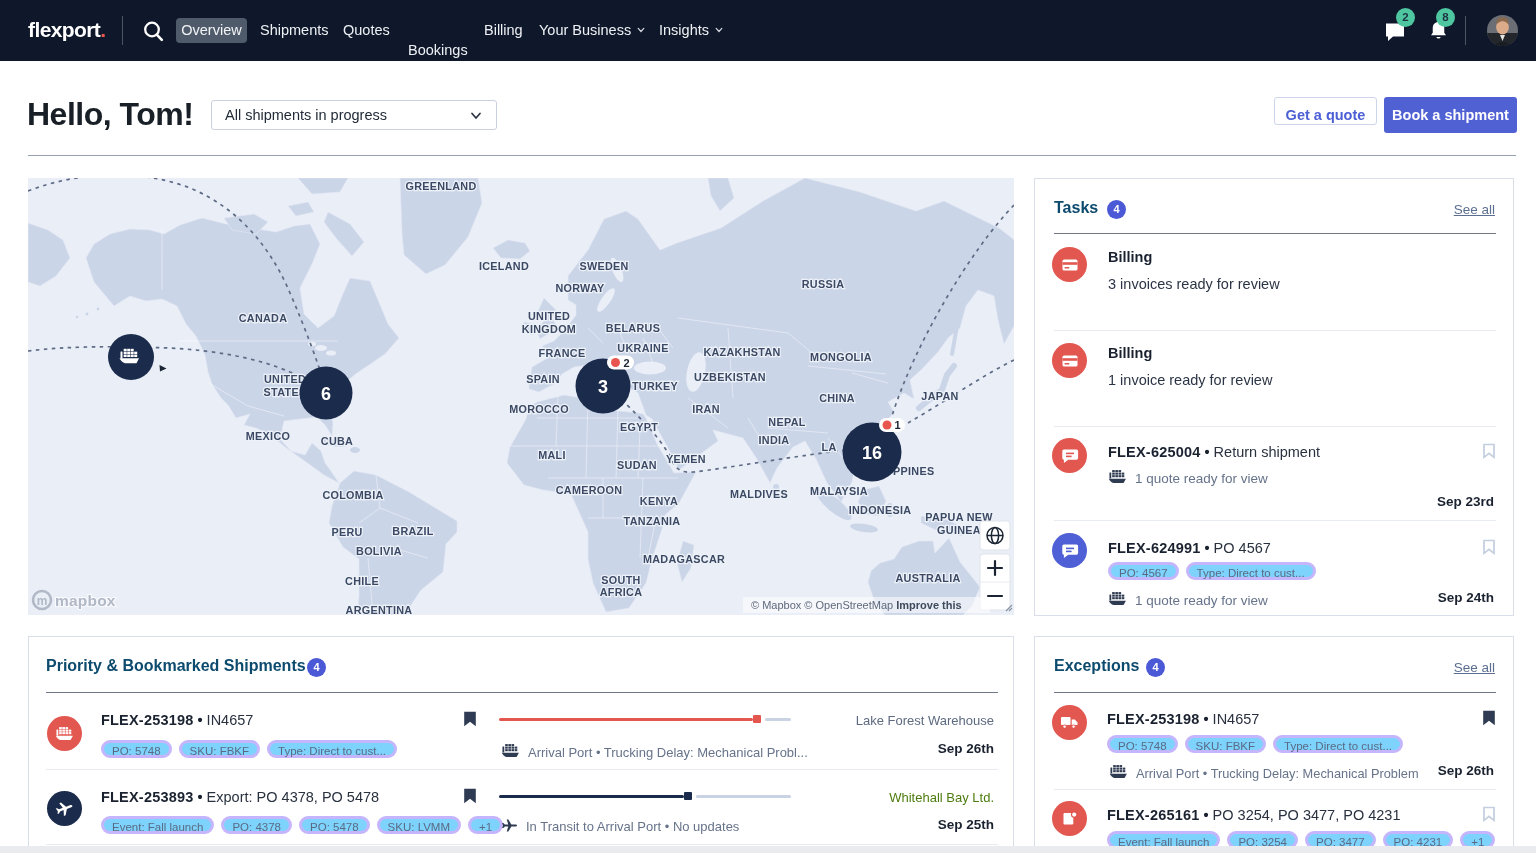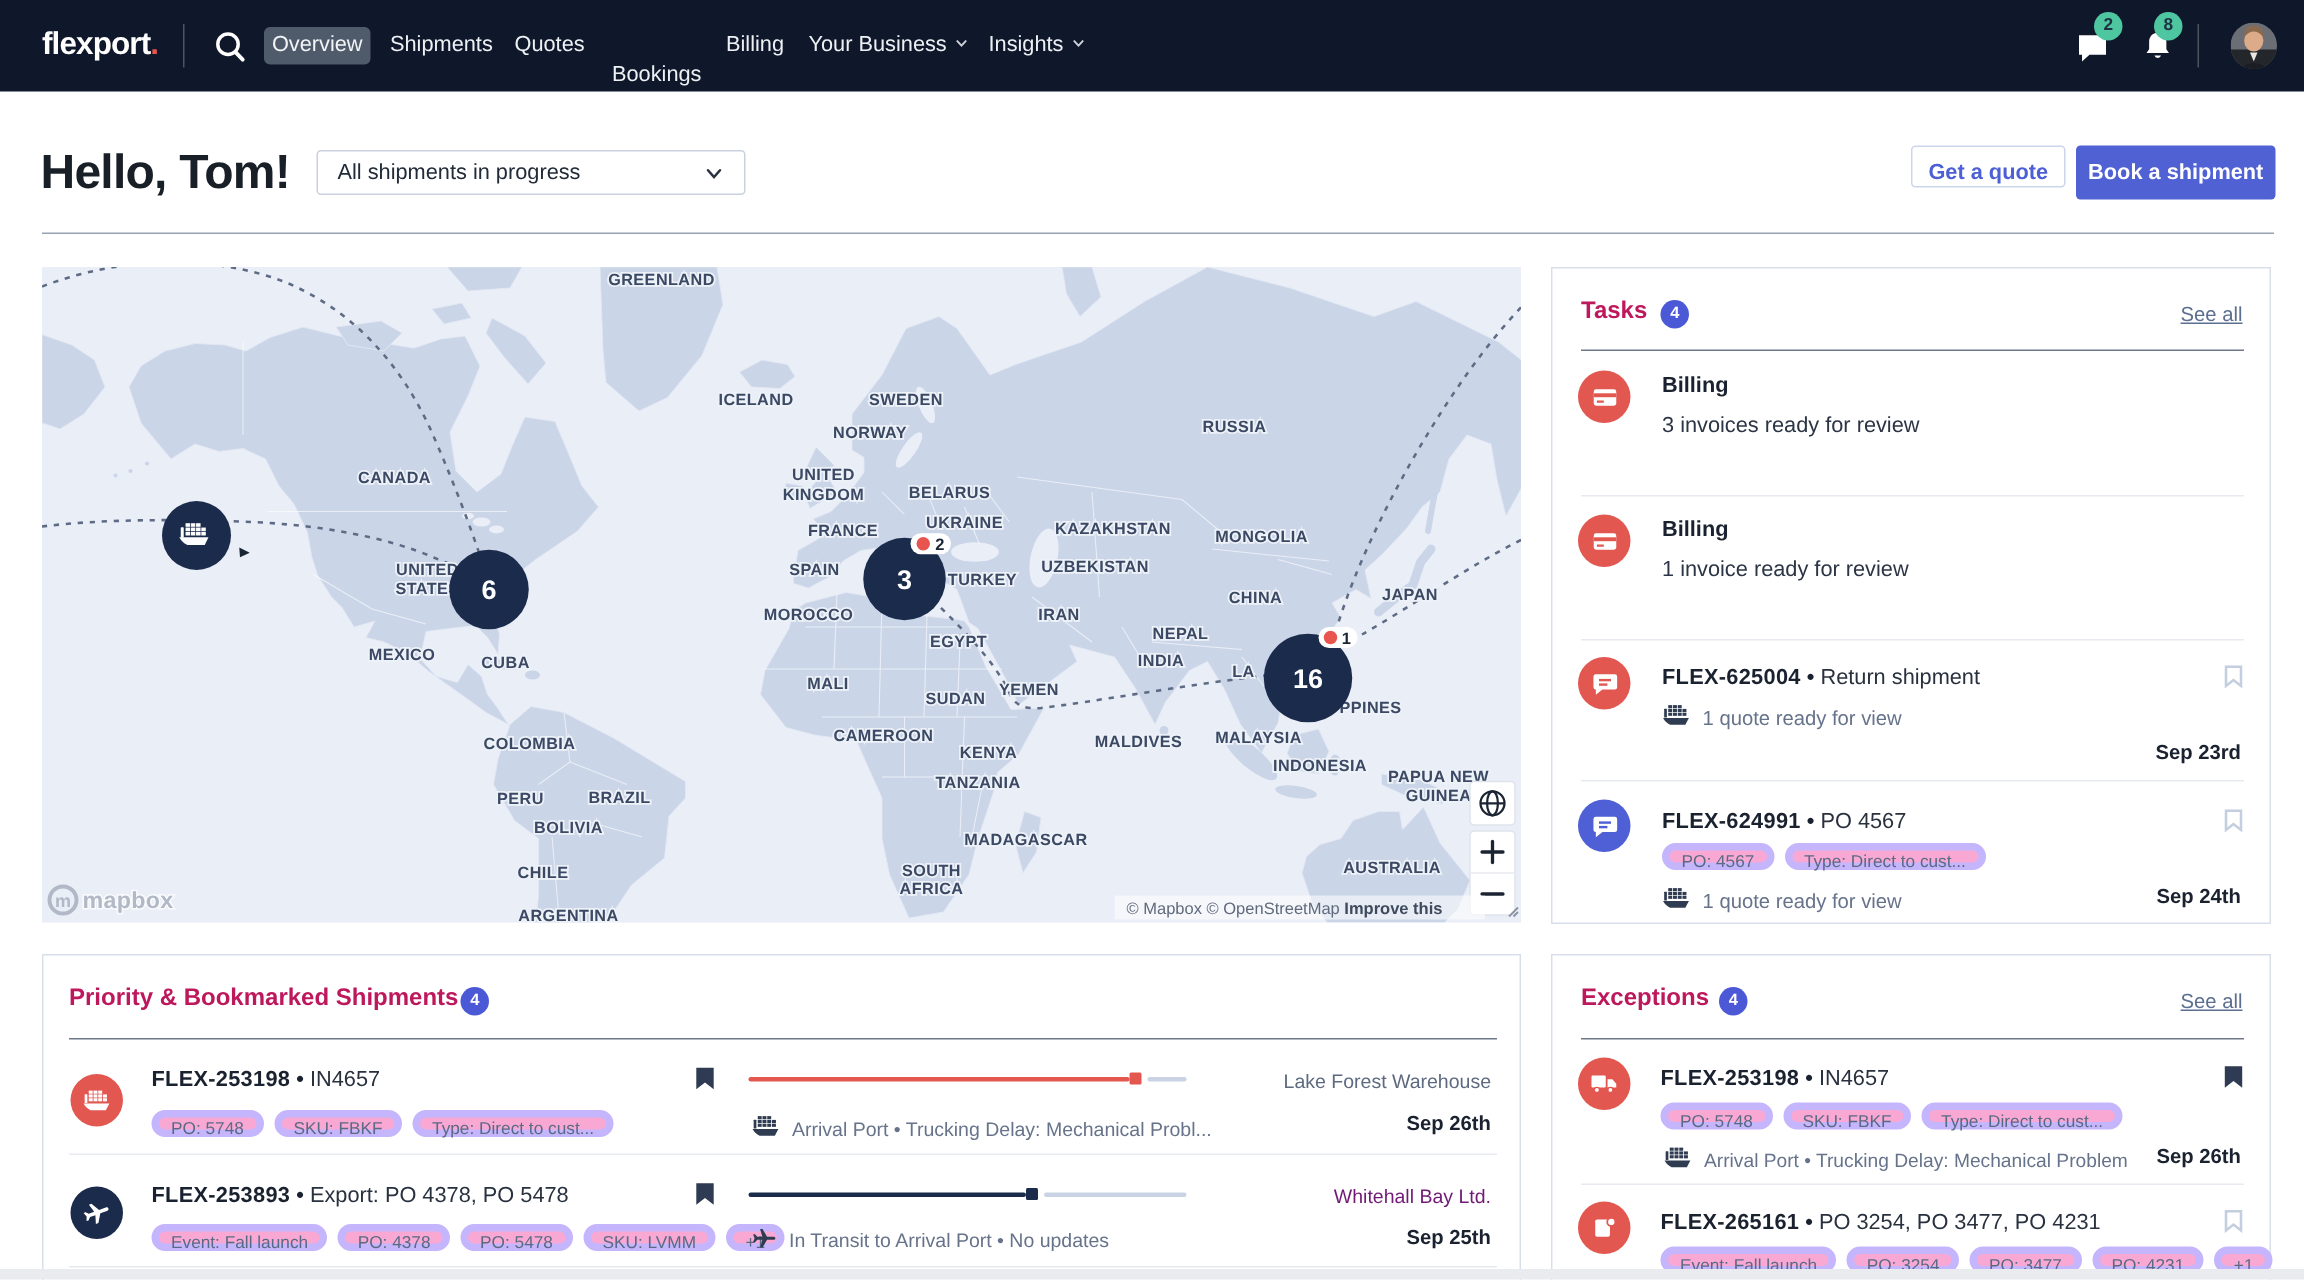--- a/index.html
+++ b/index.html
@@ -25,38 +25,38 @@
 #selbox svg { position:absolute; right:14px; top:9px; }
 #btn-quote { position:absolute; left:1274px; top:97px; width:103px; height:28px; border:1px solid #ccd5ec; border-radius:3px; background:#fff; color:#4c5fd4; font-size:14.5px; font-weight:bold; text-align:center; line-height:34px; }
 #btn-book { position:absolute; left:1384px; top:97px; width:133px; height:36px; border-radius:3px; background:#5061d4; color:#fff; font-size:14.5px; font-weight:bold; text-align:center; line-height:36px; }
 #hr1 { position:absolute; left:28px; top:155px; width:1488px; height:1px; background:#98a1b1; }
 
 .card { position:absolute; background:#fff; border:1px solid #d9dfe8; border-radius:0; }
 #mapcard { left:28px; top:178px; width:986px; height:437px; border:none; background:#eaeef7; overflow:hidden; }
 #tasks { left:1034px; top:178px; width:480px; height:438px; }
 #priority { left:28px; top:636px; width:986px; height:300px; }
 #exceptions { left:1034px; top:636px; width:480px; height:300px; }
-.ptitle { position:absolute; font-size:16px; font-weight:bold; color:#be185d; }
+.ptitle { position:absolute; font-size:16px; font-weight:bold; color:#0c4a6e; }
 .bluebadge { position:absolute; width:19px; height:19px; border-radius:50%; background:#4b59d6; color:#fff; font-size:11px; font-weight:bold; text-align:center; line-height:19px; }
 .seeall { position:absolute; font-size:13.5px; color:#5c6f91; text-decoration:underline; }
 .hdivider { position:absolute; height:1px; background:#6e7888; }
 .rdivider { position:absolute; height:1px; background:#e7eaf0; }
 .iconcircle { position:absolute; width:35px; height:35px; border-radius:50%; display:flex; align-items:center; justify-content:center; }
 .red { background:#e25750; }
 .navy { background:#1b2b4b; }
 .indigo { background:#4f5fd5; }
 .rowtitle { position:absolute; font-size:14.5px; color:#29313f; white-space:nowrap; }
 .rowtitle b { color:#1a2230; letter-spacing:0.2px; }
 .rowtitle .bullet { color:#1a2230; font-weight:bold; }
 .rowsub { position:absolute; font-size:14.5px; color:#2c3545; }
 .graysub { position:absolute; font-size:13.5px; color:#66738a; white-space:nowrap; }
 .graysub svg { vertical-align:-3px; margin-right:8px; }
 .datetx { position:absolute; font-size:13.5px; font-weight:bold; color:#1a2230; }
 .tagrow { position:absolute; display:flex; gap:7px; }
-.tag { height:18px; line-height:16px; border:5px solid #c4b5fd; border-radius:9px; padding:0 8px; font-size:11.5px; color:#5a6a84; white-space:nowrap; background:#f9a8d4; }
+.tag { height:18px; line-height:16px; border:3px solid #c4b5fd; border-radius:9px; padding:0 8px; font-size:11.5px; color:#5a6a84; white-space:nowrap; background:#7dd3fc; }
 .bmark { position:absolute; }
 .pbar { position:absolute; height:3px; border-radius:2px; }
 </style>
 </head>
 <body>
 
 <div id="nav">
   <span id="logo">flexport<span class="dot">.</span></span>
   <div class="vdiv"></div>
   <svg id="searchic" width="22" height="22" viewBox="0 0 22 22">
@@ -488,21 +488,21 @@
         </g>
       </svg>
     </div>
 <div class="rowtitle" style="left:72px;top:152px;"><b>FLEX‑253893</b> <span class="bullet">•</span> Export: PO 4378, PO 5478</div>
 <span class="bmark" style="left:434px;top:151px;"><svg width="14" height="16" viewBox="0 0 14 16">
         <path d="M1.2,0.8 h11.6 v14.4 l-5.8,-4.5 l-5.8,4.5 Z" fill="#2e3b52"></path>
       </svg></span>
 <div class="pbar" style="left:470px;top:158px;width:185px;background:#1b2b4b;"></div>
 <div class="pbar" style="left:655px;top:154.5px;width:8px;height:8px;background:#1b2b4b;border-radius:1px;"></div>
 <div class="pbar" style="left:667px;top:158px;width:95px;background:#c9d3e4;"></div>
-<div class="graysub" style="right:19px;top:153px;font-size:13px;color:#701a75;">Whitehall Bay Ltd.</div>
+<div class="graysub" style="right:19px;top:153px;font-size:13px;color:#4d7c0f;">Whitehall Bay Ltd.</div>
 <div class="tagrow" style="left:72px;top:179px;">
       <span class="tag">Event: Fall launch</span>
       <span class="tag">PO: 4378</span>
       <span class="tag">PO: 5478</span>
       <span class="tag">SKU: LVMM</span>
       <span class="tag">+1</span>
     </div>
 <div class="graysub" style="left:472px;top:180px;font-size:13px;"><svg width="17" height="17" viewBox="0 0 19 19">
         <g transform="rotate(0 9.5 9.5)">
           <path d="M17.8,9.5 c0,0.75 -0.6,1.2 -1.5,1.2 H11.6 l-3.4,5.6 H6.4 l1.7,-5.6 H4.3 L2.6,12.4 H1.2 l1.1,-2.9 L1.2,6.6 h1.4 L4.3,8.3 h3.8 L6.4,2.7 h1.8 l3.4,5.6 h4.7 C17.2,8.3 17.8,8.75 17.8,9.5 Z" fill="#2f3b50"></path>

